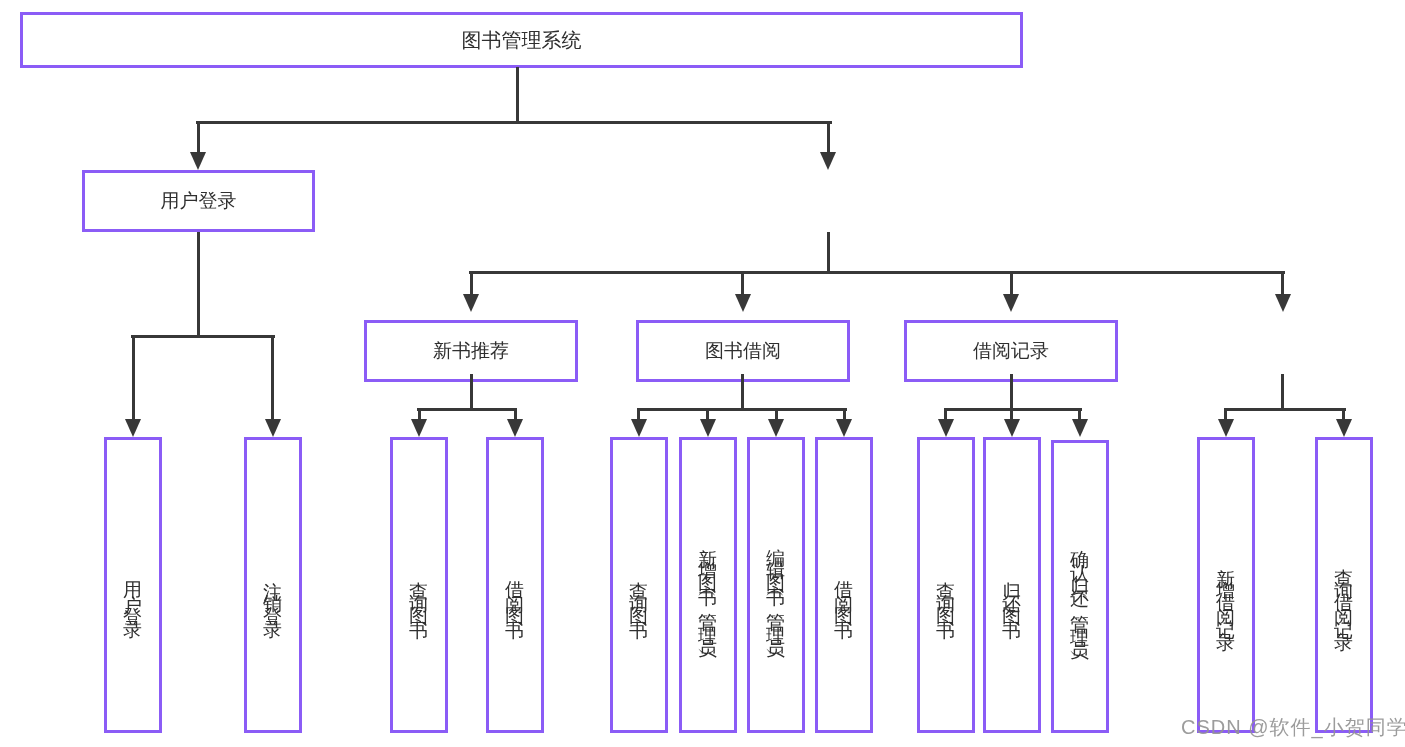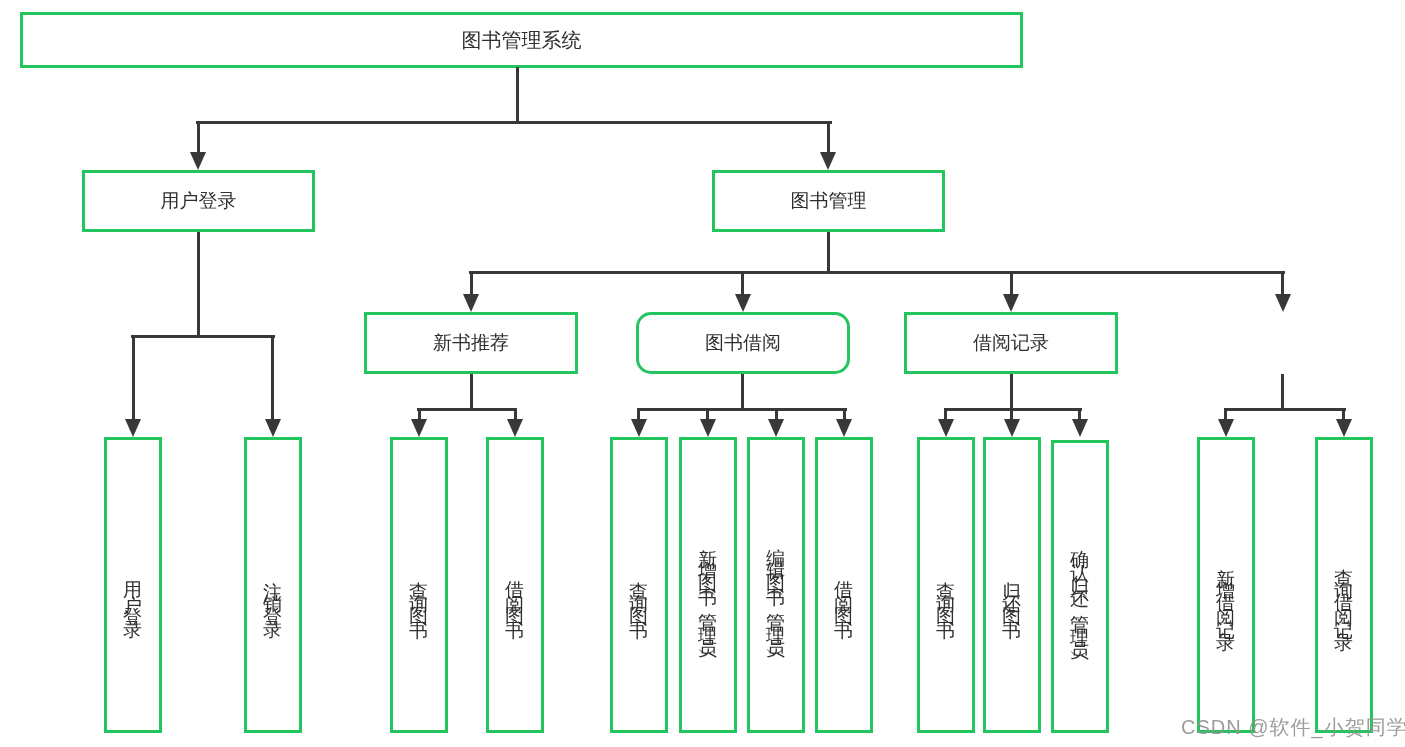--- a/index.html
+++ b/index.html
@@ -2,27 +2,27 @@
 <html><head>
 <meta charset="utf-8">
 <style>
   html,body { margin:0; padding:0; background:#ffffff; }
   .canvas {
     position:relative; width:1405px; height:747px; background:#ffffff;
     font-family:"Liberation Sans", sans-serif; overflow:hidden;
   }
   .node {
     position:absolute; box-sizing:border-box;
-    border:3px solid #22c55e; background:#ffffff;
+    border:3px solid #8b5cf6; background:#ffffff;
     display:flex; align-items:center; justify-content:center;
     color:#2f2f2f; text-align:right;
   }
   .node-root { left:20px; top:12px; width:1003px; height:56px; font-size:20px; }
   .node-h2 { top:170px; width:233px; height:62px; font-size:19px; }
-  .node-h3 { top:312px; width:214px; height:62px; font-size:19px; }
+  .node-h3 { top:320px; width:214px; height:62px; font-size:19px; }
   .node-v  { top:437px; width:58px; height:296px; font-size:19px; }
   .vlabel {
     writing-mode:vertical-rl; text-orientation:mixed;
     letter-spacing:13px; line-height:1; margin-bottom:-13px;
   }
   .hline, .vline { position:absolute; background:#383838; }
   .hline { height:3px; }
   .vline { width:3px; }
   .arrow {
     position:absolute; width:0; height:0;
@@ -47,23 +47,20 @@
   <div class="vline" style="left:516px; top:67px; height:57px;"></div>
   <div class="hline" style="left:196px; top:121px; width:636px;"></div>
   <div class="vline" style="left:197px; top:121px; height:34px;"></div>
   <div class="arrow" style="left:190px; top:152px;"></div>
   <div class="vline" style="left:827px; top:121px; height:34px;"></div>
   <div class="arrow" style="left:820px; top:152px;"></div>
 
   <div class="node node-h2" style="left:82px;">
     <span>用户登录</span>
   </div>
-  <div class="node node-h2" style="left:712px;">
-    <span>图书管理</span>
-  </div>
 
   <div class="vline" style="left:197px; top:232px; height:106px;"></div>
   <div class="hline" style="left:131px; top:335px; width:144px;"></div>
   <div class="vline" style="left:132px; top:335px; height:87px;"></div>
   <div class="arrow" style="left:125px; top:419px;"></div>
   <div class="vline" style="left:271px; top:335px; height:87px;"></div>
   <div class="arrow" style="left:265px; top:419px;"></div>
 
   <div class="vline" style="left:827px; top:232px; height:42px;"></div>
   <div class="hline" style="left:469px; top:271px; width:816px;"></div>
@@ -72,21 +69,21 @@
   <div class="vline" style="left:741px; top:271px; height:26px;"></div>
   <div class="arrow" style="left:735px; top:294px;"></div>
   <div class="vline" style="left:1010px; top:271px; height:26px;"></div>
   <div class="arrow" style="left:1003px; top:294px;"></div>
   <div class="vline" style="left:1281px; top:271px; height:26px;"></div>
   <div class="arrow" style="left:1275px; top:294px;"></div>
 
   <div class="node node-h3" style="left:364px;">
     <span>新书推荐</span>
   </div>
-  <div class="node node-h3" style="left:636px;border-radius:15px;">
+  <div class="node node-h3" style="left:636px;">
     <span>图书借阅</span>
   </div>
   <div class="node node-h3" style="left:904px;">
     <span>借阅记录</span>
   </div>
 
   <div class="vline" style="left:470px; top:374px; height:37px;"></div>
   <div class="hline" style="left:417px; top:408px; width:100px;"></div>
   <div class="vline" style="left:418px; top:408px; height:14px;"></div>
   <div class="arrow" style="left:411px; top:419px;"></div>

